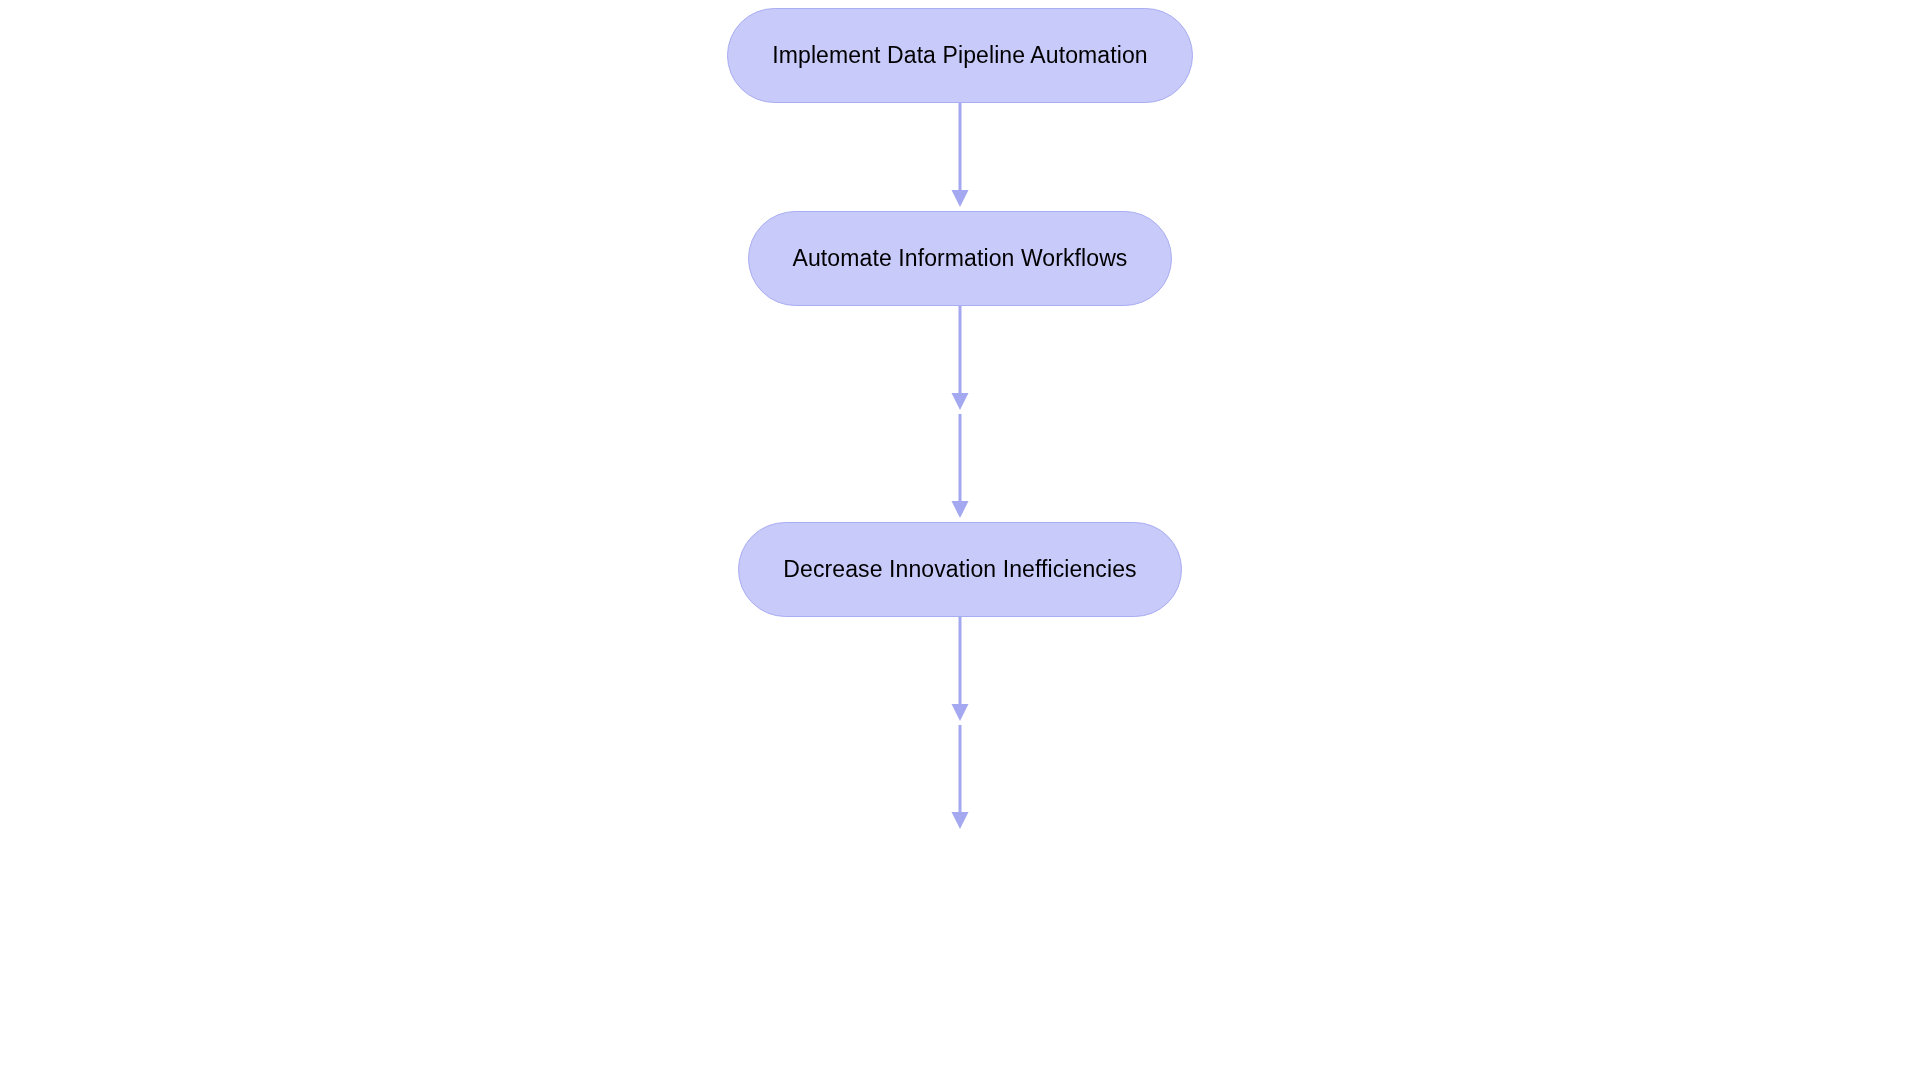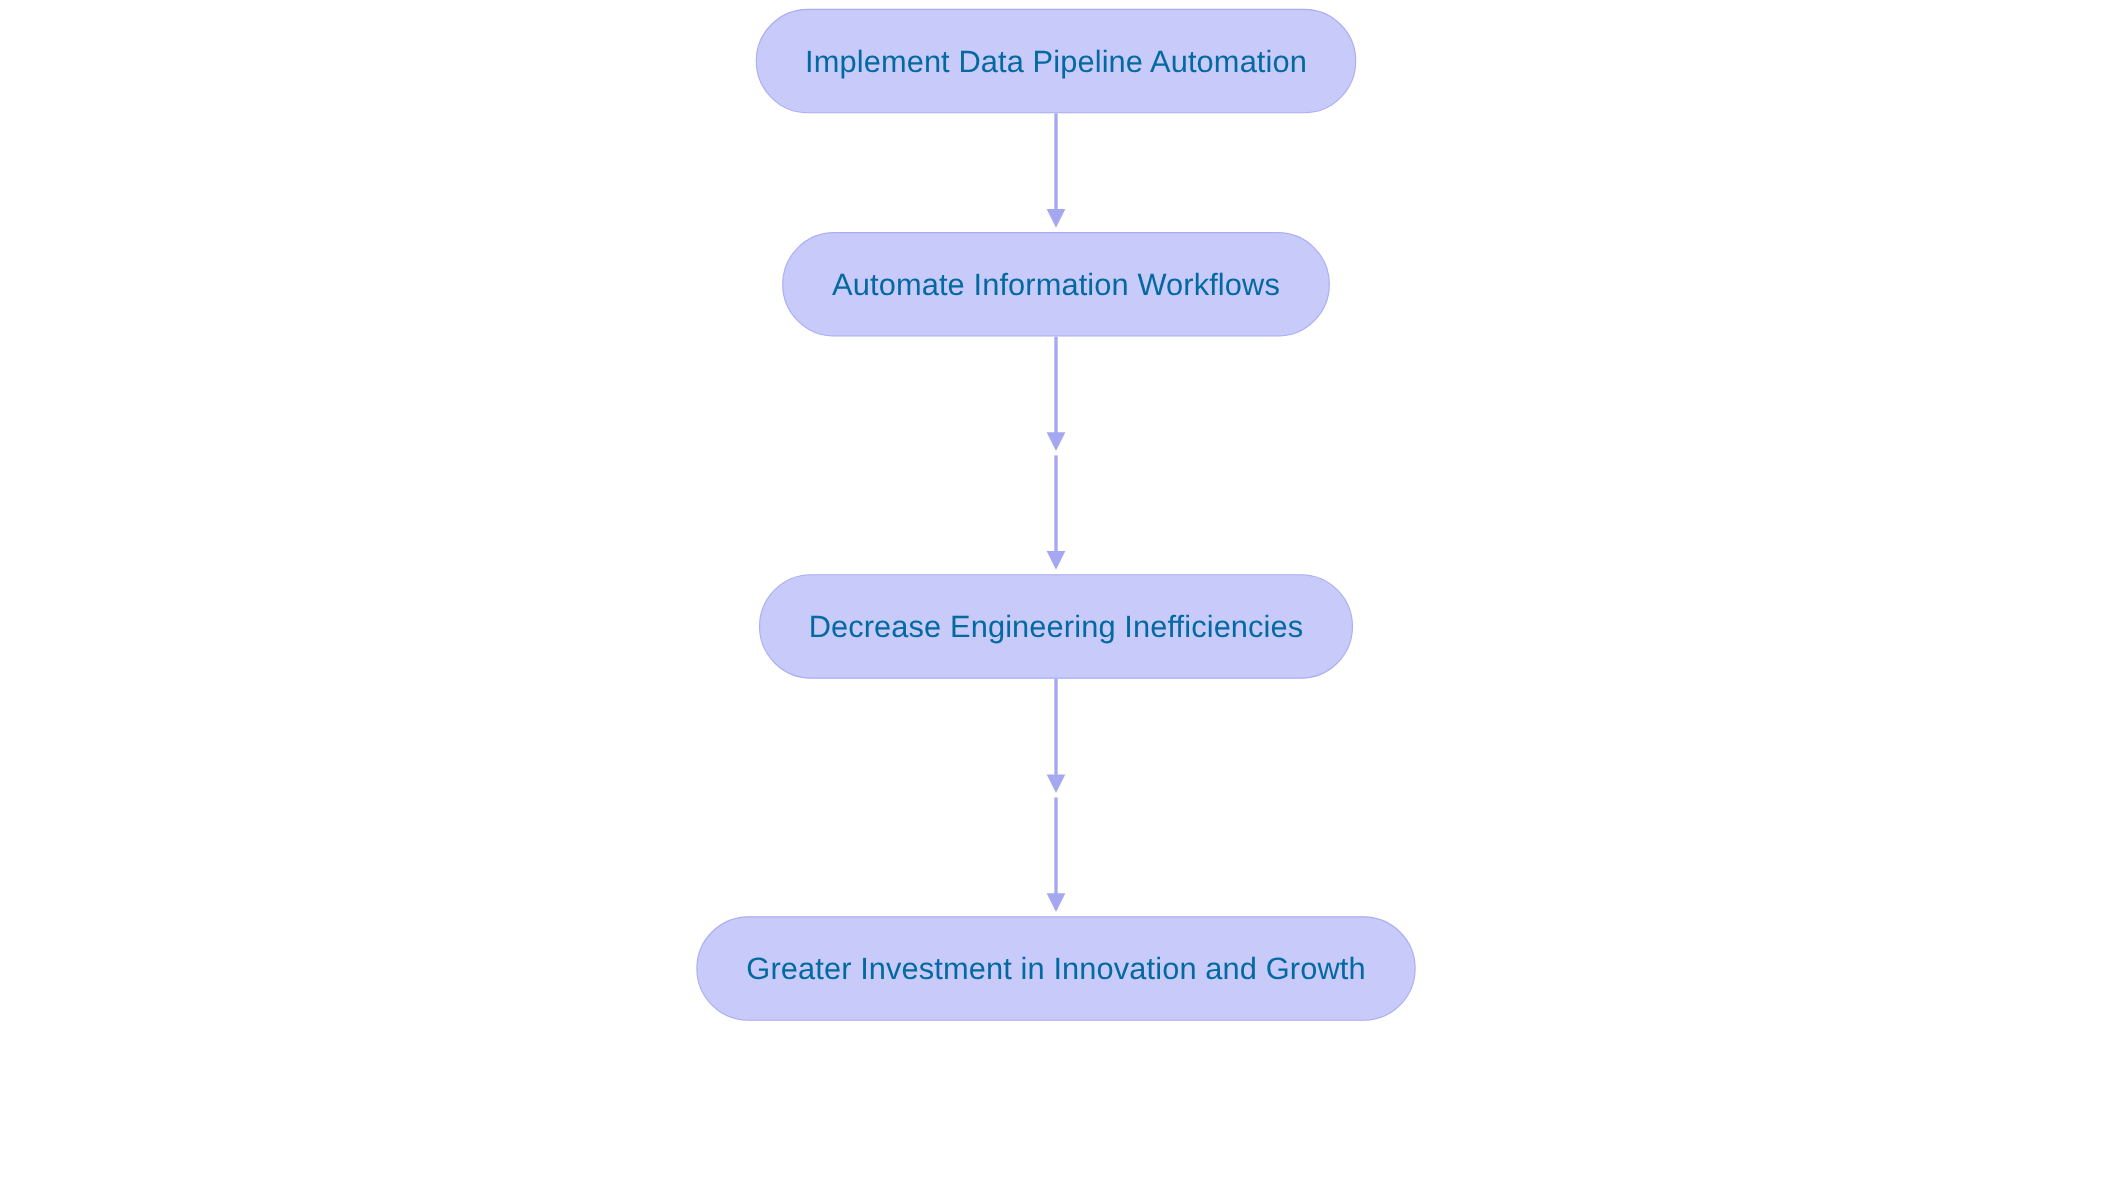--- a/index.html
+++ b/index.html
@@ -44,23 +44,23 @@
     border: 1.6px solid #a9adf2;
     display: flex;
     align-items: center;
     justify-content: center;
     padding: 0 44px;
     white-space: nowrap;
   }
 
   .flow-node-label {
     font-family: "Liberation Sans", sans-serif;
-    font-size: 28px;
+    font-size: 23px;
     font-weight: 400;
-    color: #0369a1;
+    color: #000000;
     letter-spacing: 0.1px;
     line-height: 1;
     user-select: none;
   }
 
   .flow-connector {
     position: relative;
     width: 40px;
     height: 108px;
     display: flex;
@@ -103,36 +103,33 @@
 
 
     <div class="flow-connector">
       <svg width="18" height="108" viewBox="0 0 18 108" aria-hidden="true">
         <line x1="9" y1="0" x2="9" y2="93" stroke="#a3a8f0" stroke-width="3"></line>
         <polygon points="9,104 0.5,87 17.5,87" fill="#a3a8f0"></polygon>
       </svg>
     </div>
 
     <div class="flow-node">
-      <span class="flow-node-label">Decrease Engineering Inefficiencies</span>
+      <span class="flow-node-label">Decrease Innovation Inefficiencies</span>
     </div>
 
     <div class="flow-connector">
       <svg width="18" height="108" viewBox="0 0 18 108" aria-hidden="true">
         <line x1="9" y1="0" x2="9" y2="93" stroke="#a3a8f0" stroke-width="3"></line>
         <polygon points="9,104 0.5,87 17.5,87" fill="#a3a8f0"></polygon>
       </svg>
     </div>
 
 
     <div class="flow-connector">
       <svg width="18" height="108" viewBox="0 0 18 108" aria-hidden="true">
         <line x1="9" y1="0" x2="9" y2="93" stroke="#a3a8f0" stroke-width="3"></line>
         <polygon points="9,104 0.5,87 17.5,87" fill="#a3a8f0"></polygon>
       </svg>
     </div>
 
-    <div class="flow-node">
-      <span class="flow-node-label">Greater Investment in Innovation and Growth</span>
-    </div>
 
   </div>
 </div>
 
 </body></html>

